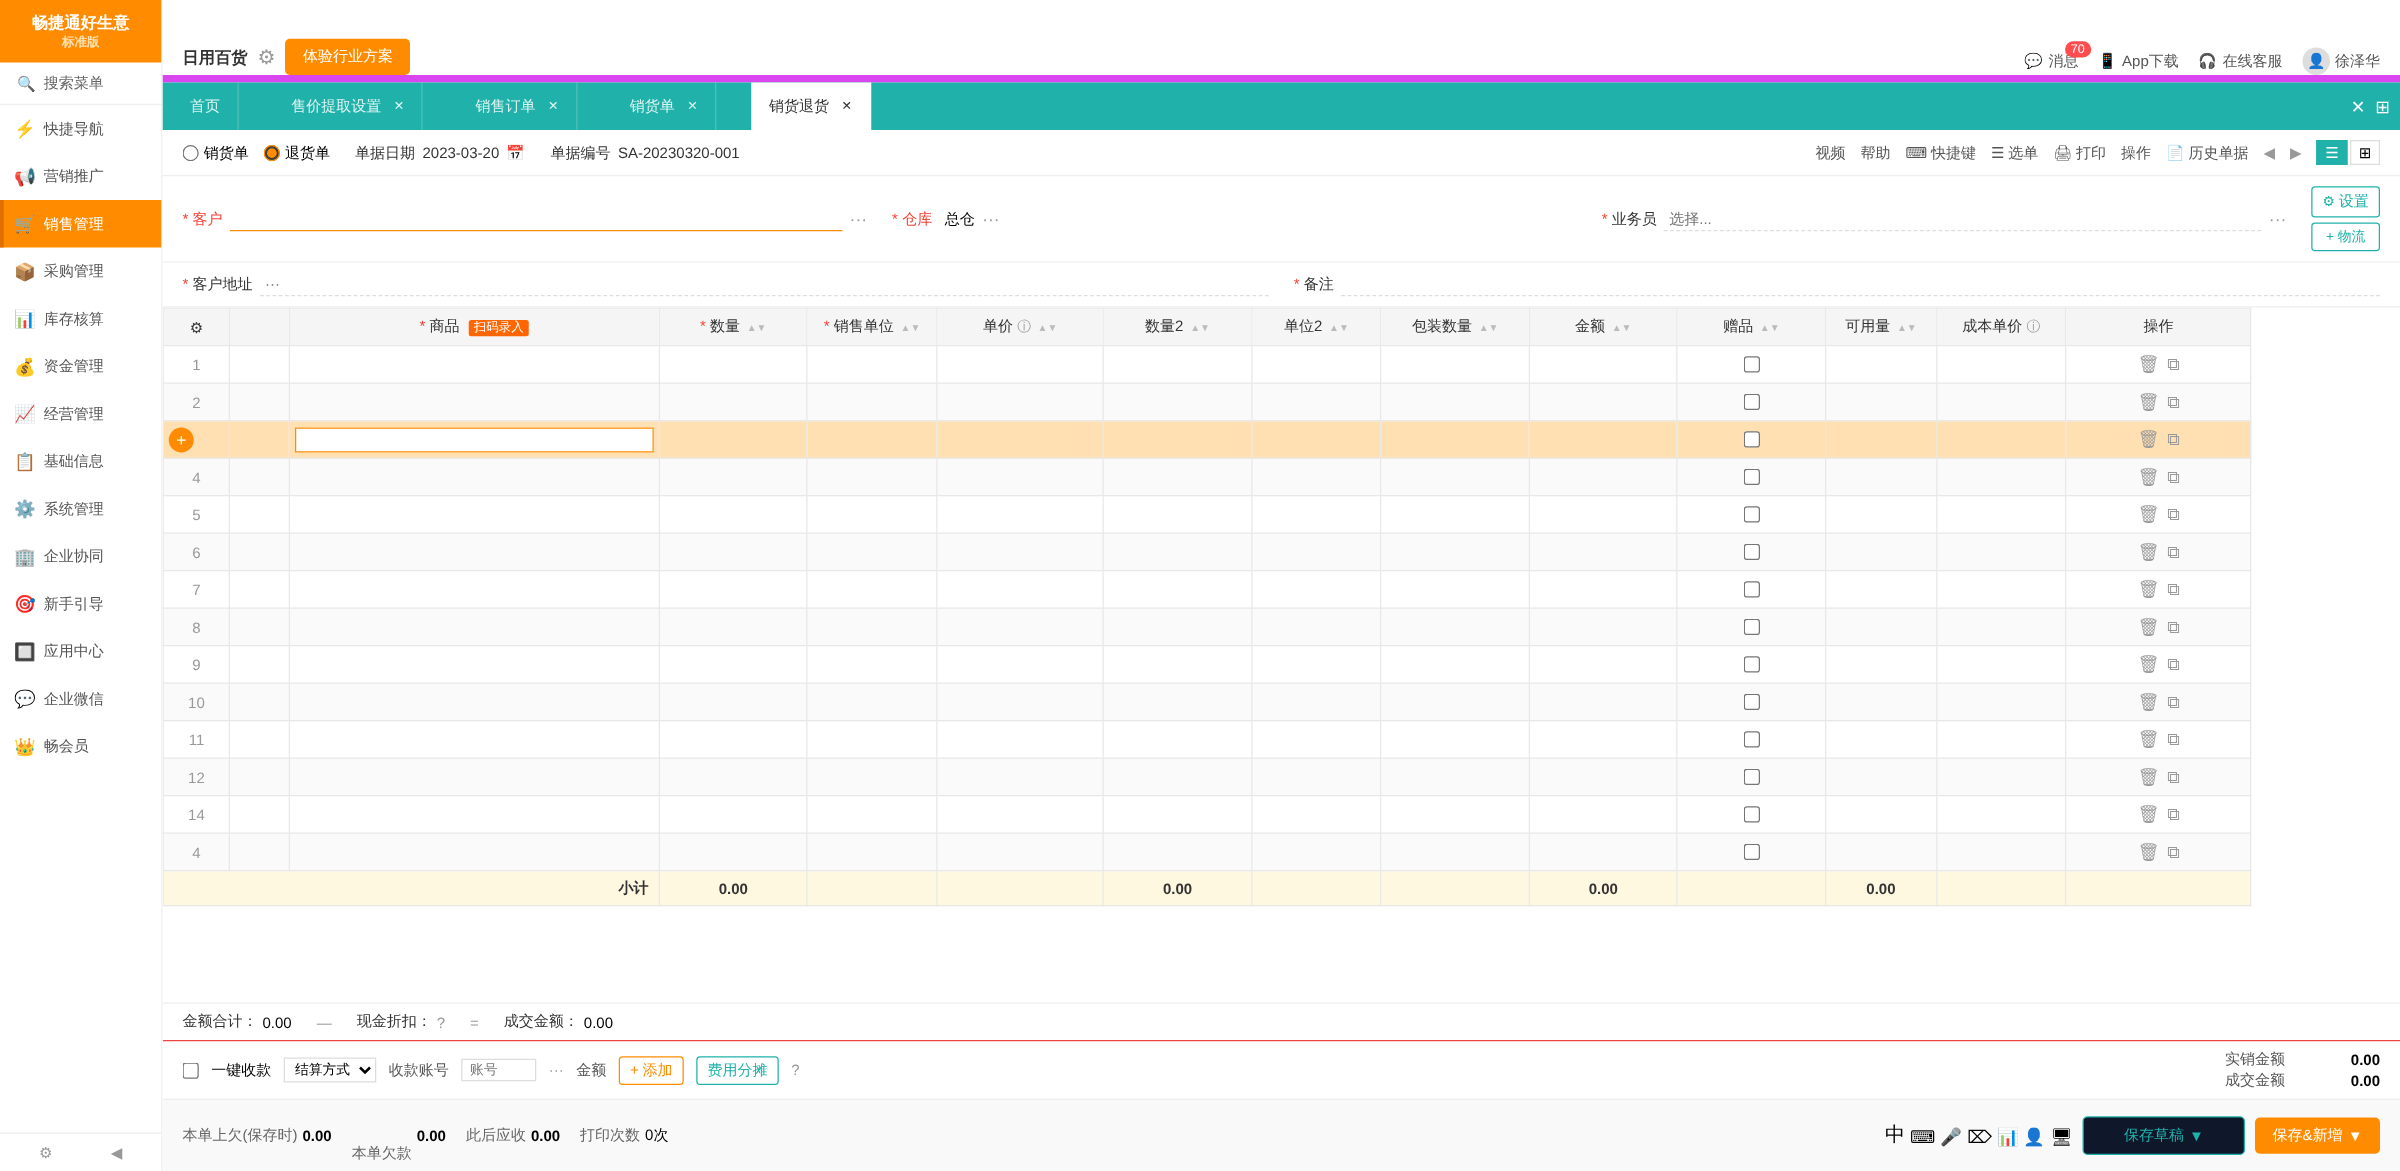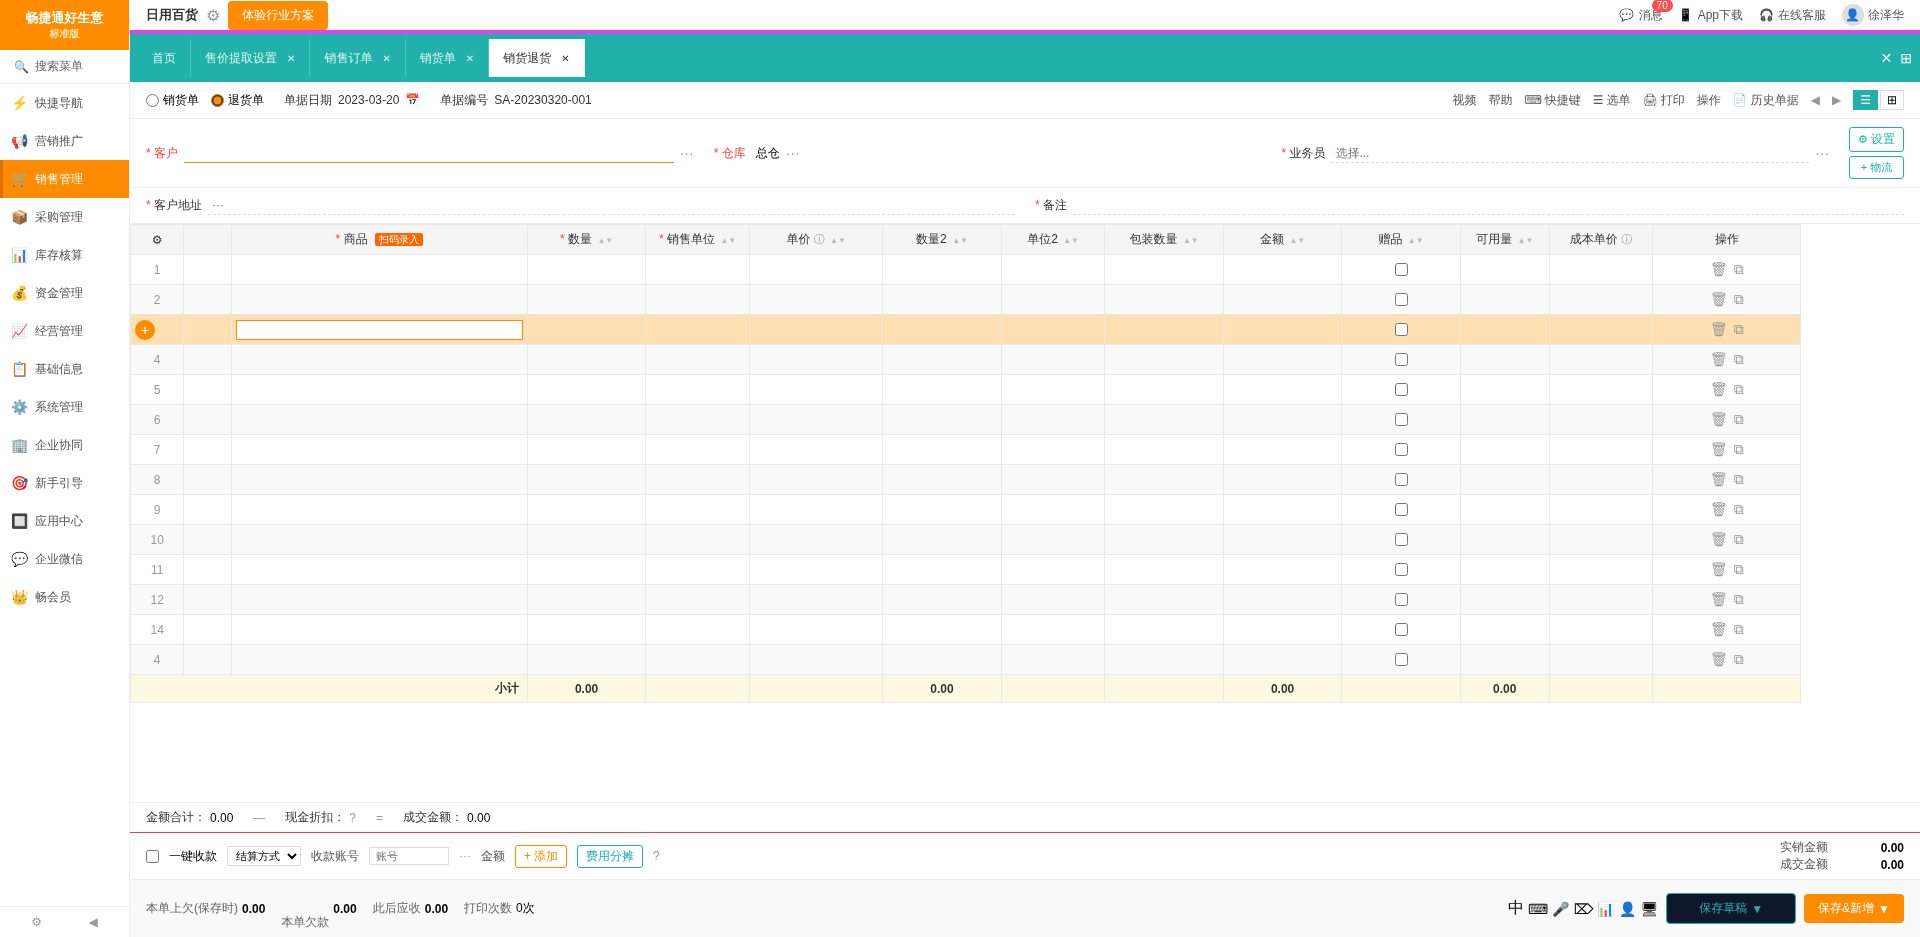--- a/index.html
+++ b/index.html
@@ -13,31 +13,31 @@
     .sidebar-nav-item { padding: 10px 8px; display: flex; align-items: center; cursor: pointer; color: #555; border-left: 3px solid transparent; }
     .sidebar-nav-item.active { background: #ff8c00; color: #fff; border-left-color: #e07000; }
     .sidebar-nav-item .nav-icon { width: 18px; height: 18px; display: flex; align-items: center; justify-content: center; margin-right: 6px; font-size: 14px; }
     .sidebar-nav-item .nav-label { font-size: 12px; }
     .sidebar-bottom { margin-top: auto; padding: 8px; display: flex; align-items: center; border-top: 1px solid #eee; justify-content: space-around; }
 
     
     .main { flex: 1; display: flex; flex-direction: column; overflow: hidden; }
 
     
-    .topbar { height: 34px; background: #fff; display: flex; align-items: center; justify-content: space-between; padding: 0 16px; border-bottom: 4px solid #d946ef; }
+    .topbar { height: 66px; background: #fff; display: flex; align-items: flex-end; justify-content: space-between; padding: 0 16px; border-bottom: 6px solid #d946ef; }
     .topbar-left { display: flex; align-items: center; gap: 8px; }
     .topbar-gear { color: #999; cursor: pointer; font-size: 16px; }
     .btn-experience { background: #ff8c00; color: #fff; border: none; padding: 6px 14px; border-radius: 4px; cursor: pointer; font-size: 12px; }
     .topbar-right { display: flex; align-items: center; gap: 16px; color: #555; font-size: 12px; }
     .topbar-right .badge-item { position: relative; cursor: pointer; display: flex; align-items: center; gap: 4px; }
     .badge { background: #ff4d4f; color: #fff; border-radius: 10px; font-size: 10px; padding: 1px 5px; position: absolute; top: -8px; right: -10px; }
     .user-info { display: flex; align-items: center; gap: 4px; cursor: pointer; }
 
     
-    .tabbar { background: #20b2aa; display: flex; align-items: center; padding: 0 8px; height: 48px; }
+    .tabbar { background: #20b2aa; display: flex; align-items: center; padding: 0 8px; height: 38px; gap: 28px; }
     .tab-item { padding: 0 14px; height: 38px; display: flex; align-items: center; color: rgba(255,255,255,0.85); cursor: pointer; font-size: 12px; border-right: 1px solid rgba(255,255,255,0.2); gap: 6px; }
     .tab-item.active { background: #fff; color: #333; }
     .tab-item .close-x { color: inherit; font-size: 10px; margin-left: 4px; }
     .tab-actions { margin-left: auto; display: flex; align-items: center; gap: 8px; color: #fff; font-size: 16px; }
 
     
     .content { flex: 1; background: #fff; overflow: hidden; display: flex; flex-direction: column; }
 
     
     .form-header { padding: 8px 16px; border-bottom: 1px solid #eee; display: flex; align-items: center; gap: 20px; }
@@ -76,21 +76,21 @@
     
     .bottom-bar { border-top: 1px solid #eee; padding: 6px 16px; display: flex; align-items: center; gap: 16px; background: #fff; }
     .bottom-field { display: flex; align-items: center; gap: 4px; }
     .bottom-field label { color: #333; white-space: nowrap; }
     .dash { color: #999; margin: 0 4px; }
     .eq-sign { color: #999; margin: 0 4px; }
     .help-icon { color: #999; cursor: pointer; font-size: 12px; }
     .footer-field { display: flex; align-items: center; gap: 4px; }
     .footer-field label { color: #666; }
     .footer-select { border: 1px solid #ddd; padding: 2px 4px; background: #fff; font-size: 11px; }
-    .footer-input { border: 1px solid #ddd; padding: 2px 6px; background: #fff; font-size: 11px; width: 80px; }
+    .footer-input { border: 1px solid #ddd; padding: 2px 6px; background: #fff; font-size: 11px; width: 60px; }
     .add-fee-btn { background: none; border: 1px solid #ff8c00; color: #ff8c00; padding: 2px 8px; border-radius: 3px; cursor: pointer; display: flex; align-items: center; gap: 3px; }
     .split-btn { background: none; border: 1px solid #20b2aa; color: #20b2aa; padding: 2px 8px; border-radius: 3px; cursor: pointer; }
     .btn-save-draft { border: 1px solid #20b2aa; color: #20b2aa; background: #0f172a; padding: 6px 32px; border-radius: 4px; cursor: pointer; display: flex; align-items: center; gap: 4px; }
     .btn-save-new { background: #ff8c00; color: #fff; border: none; padding: 6px 14px; border-radius: 4px; cursor: pointer; display: flex; align-items: center; gap: 4px; }
 
     .info-icon { color: #999; font-size: 11px; cursor: pointer; }
     .sort-arrows { display: inline-flex; flex-direction: column; font-size: 8px; color: #bbb; margin-left: 2px; cursor: pointer; }
   </style>
 </head>
 <body>

